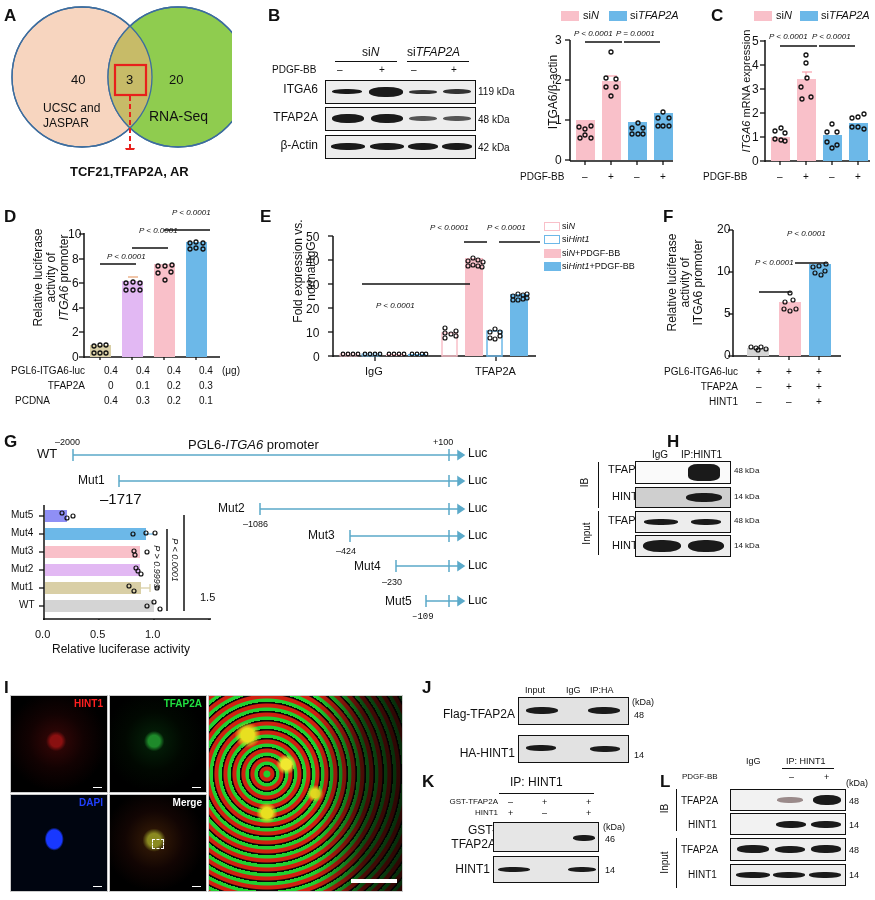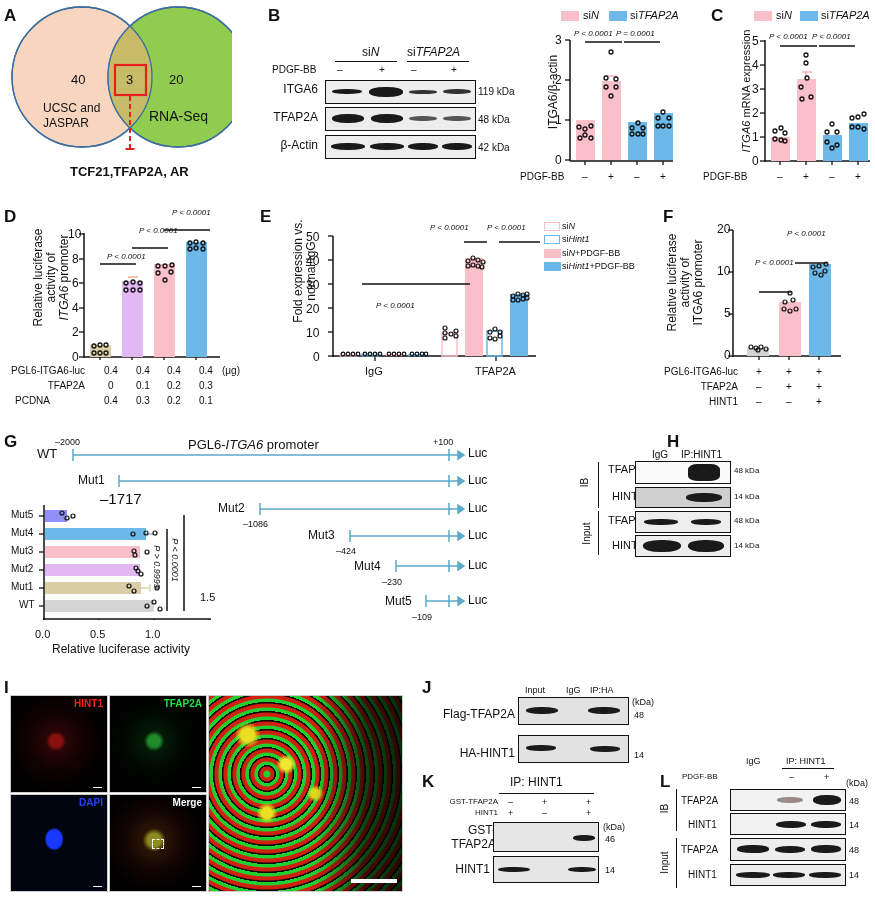--- a/index.html
+++ b/index.html
@@ -510,21 +510,21 @@
 <div class="t" style="left:37px;top:446px;font-size:13px;">WT</div>
 <div class="t" style="left:78px;top:473px;font-size:12px;">Mut1</div>
 <div class="tx" style="left:100px;top:490px;font-size:15px;">–1717</div>
 <div class="t" style="left:218px;top:501px;font-size:12px;">Mut2</div>
 <div class="tx" style="left:243px;top:519px;font-size:9px;">–1086</div>
 <div class="t" style="left:308px;top:528px;font-size:12px;">Mut3</div>
 <div class="tx" style="left:336px;top:546px;font-size:9px;">–424</div>
 <div class="t" style="left:354px;top:559px;font-size:12px;">Mut4</div>
 <div class="tx" style="left:382px;top:577px;font-size:9px;">–230</div>
 <div class="t" style="left:385px;top:594px;font-size:12px;">Mut5</div>
-<div class="tx" style="left:412px;top:612px;font-size:9px;">–109</div>
+<div class="tx" style="left:412px;top:612px;font-size:9px;font-family:Liberation Mono, monospace;">–109</div>
 <div class="t" style="left:468px;top:446px;font-size:12px;">Luc</div>
 <div class="t" style="left:468px;top:473px;font-size:12px;">Luc</div>
 <div class="t" style="left:468px;top:501px;font-size:12px;">Luc</div>
 <div class="t" style="left:468px;top:528px;font-size:12px;">Luc</div>
 <div class="t" style="left:468px;top:558px;font-size:12px;">Luc</div>
 <div class="t" style="left:468px;top:593px;font-size:12px;">Luc</div>
 
 <svg class="abs" style="left:0;top:500px;" width="220" height="120">
 
   <line x1="44" y1="5" x2="44" y2="120" stroke="#111" stroke-width="1.5"></line>

